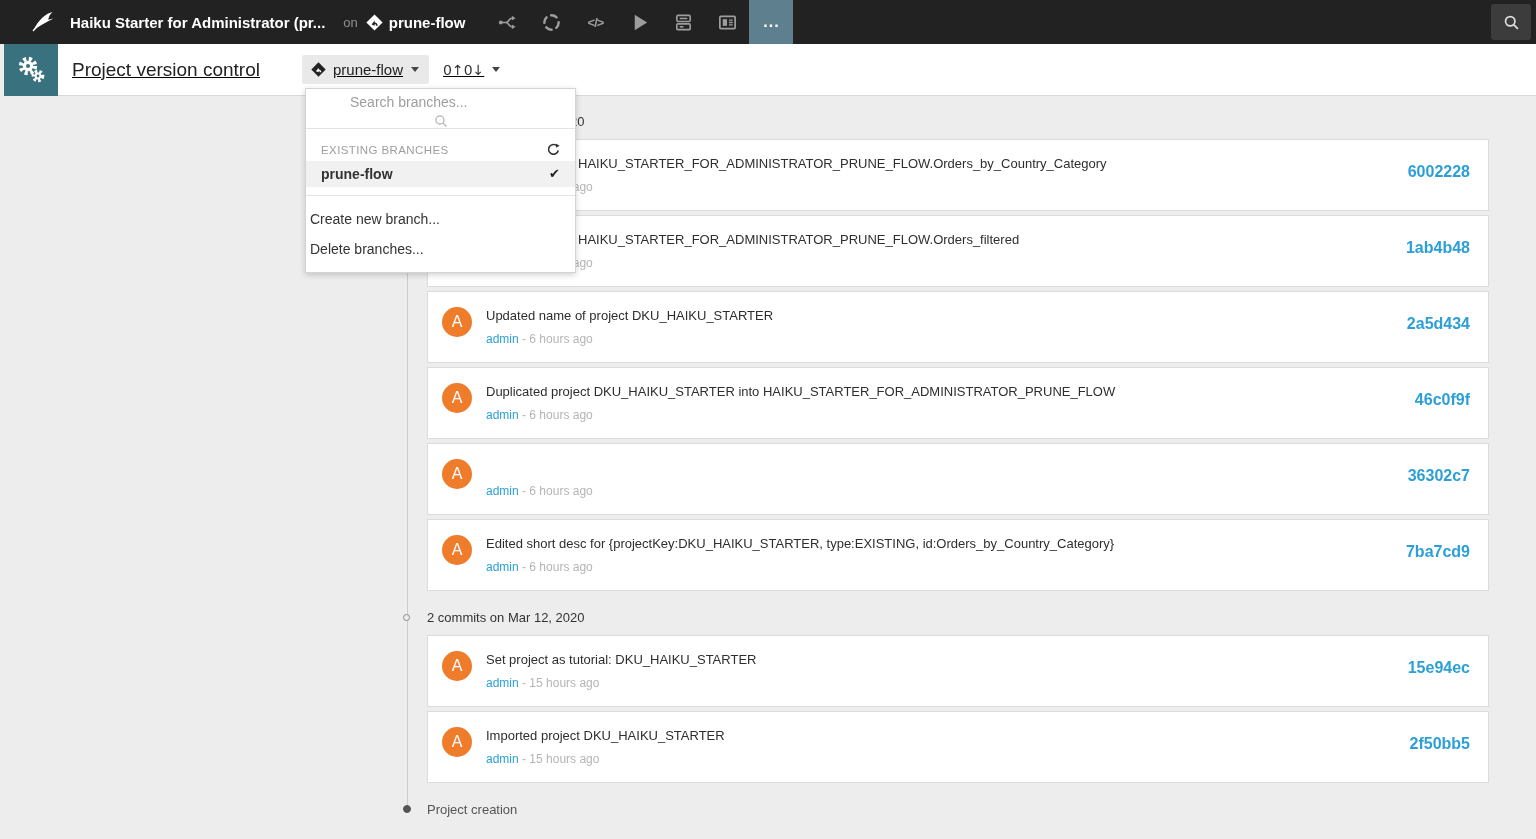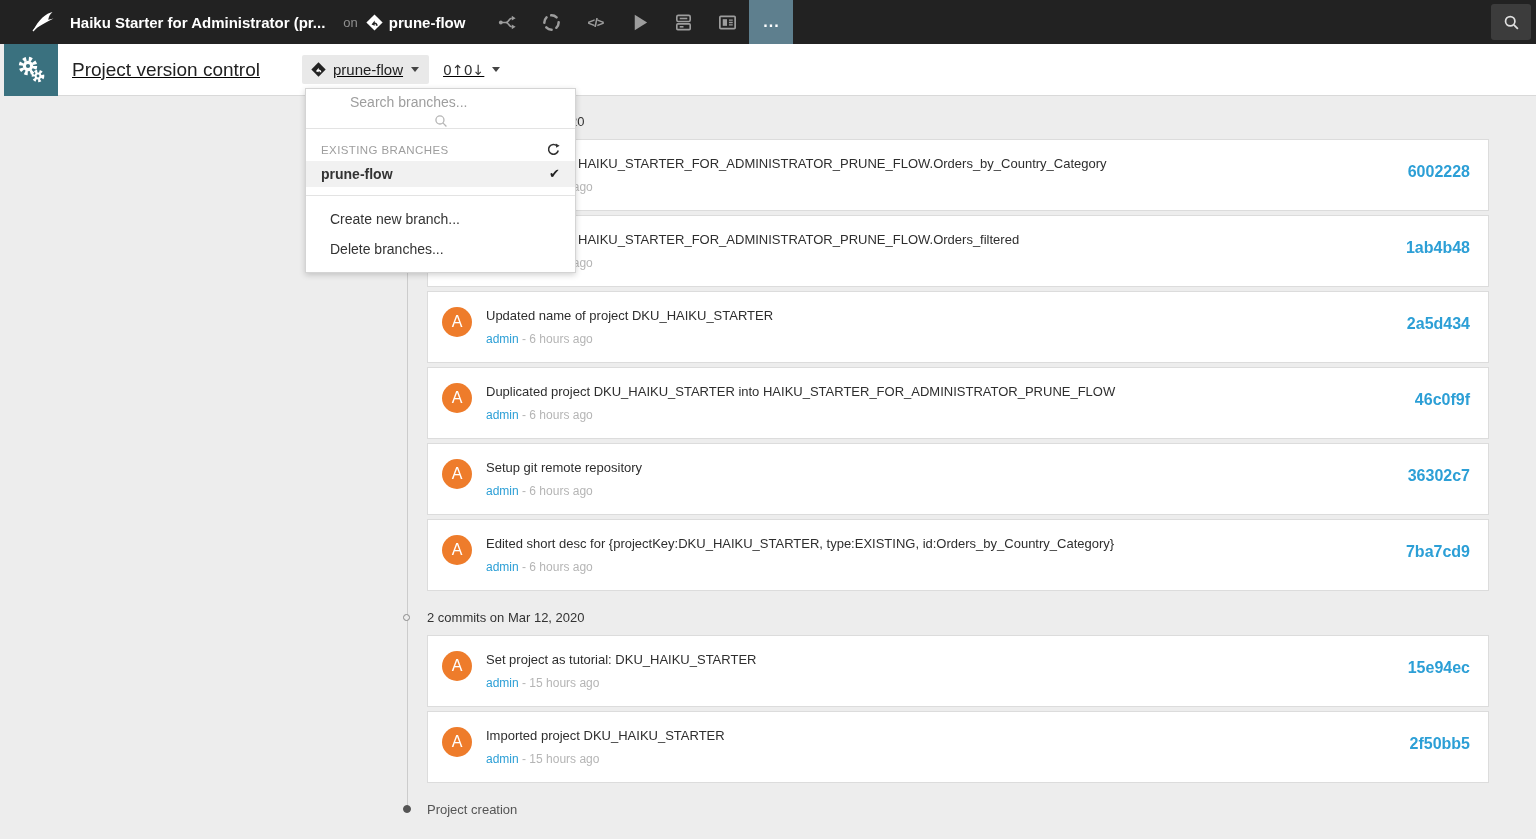--- a/index.html
+++ b/index.html
@@ -55,21 +55,21 @@
   .dd-search svg { width:14px; height:14px; flex:none; }
   .dd-section { display:flex; align-items:center; margin-top:10px; height:22px; padding:0 15px; }
   .dd-section .sec-label { flex:1; font-size:11.5px; color:#9e9e9e; letter-spacing:0.4px; }
   .dd-section svg { width:14px; height:14px; cursor:pointer; }
   .dd-item { height:26px; line-height:26px; padding:0 15px; font-size:14px; color:#333;
     cursor:pointer; display:flex; align-items:center; }
   .dd-item .nm { flex:1; }
   .dd-item.selected { background:#f1f1f1; font-weight:bold; }
   .dd-item .chk { font-family:"DejaVu Sans",sans-serif; font-size:13px; color:#222; }
   .dd-div { border-top:1px solid #e3e3e3; margin:8px 0; }
-  .dd-action { height:30px; line-height:30px; padding:0 24px; font-size:14px; color:#333; cursor:pointer; }
+  .dd-action { height:30px; line-height:30px; padding:0 4px; font-size:14px; color:#333; cursor:pointer; }
 
   
   .content { position:absolute; top:96px; left:0; right:0; bottom:0; background:#ededed;
     padding:18px 47px 0 427px; }
   .vline { position:absolute; left:407px; top:27px; width:1px; height:688px; background:#cccccc; }
   .g-label { position:relative; height:18px; font-size:13px; color:#333; margin-bottom:7px; }
   .group + .group .g-label { margin-top:19px; }
   .marker { position:absolute; left:-24px; top:4px; width:7px; height:7px; border-radius:50%;
     border:1.5px solid #8a8a8a; background:#ededed; }
   .marker.filled { background:#555; border-color:#555; width:8px; height:8px; }
@@ -225,21 +225,20 @@
     <div class="msg">Duplicated project DKU_HAIKU_STARTER into HAIKU_STARTER_FOR_ADMINISTRATOR_PRUNE_FLOW</div>
     <div class="meta">
       <a>admin</a>
       <span class="ago"> - 6 hours ago</span>
     </div>
     <a class="hash">46c0f9f</a>
   </div>
 
   <div class="card">
     <div class="avatar">A</div>
-    <div class="msg">Setup git remote repository</div>
     <div class="meta">
       <a>admin</a>
       <span class="ago"> - 6 hours ago</span>
     </div>
     <a class="hash">36302c7</a>
   </div>
 
   <div class="card">
     <div class="avatar">A</div>
     <div class="msg">Edited short desc for {projectKey:DKU_HAIKU_STARTER, type:EXISTING, id:Orders_by_Country_Category}</div>

